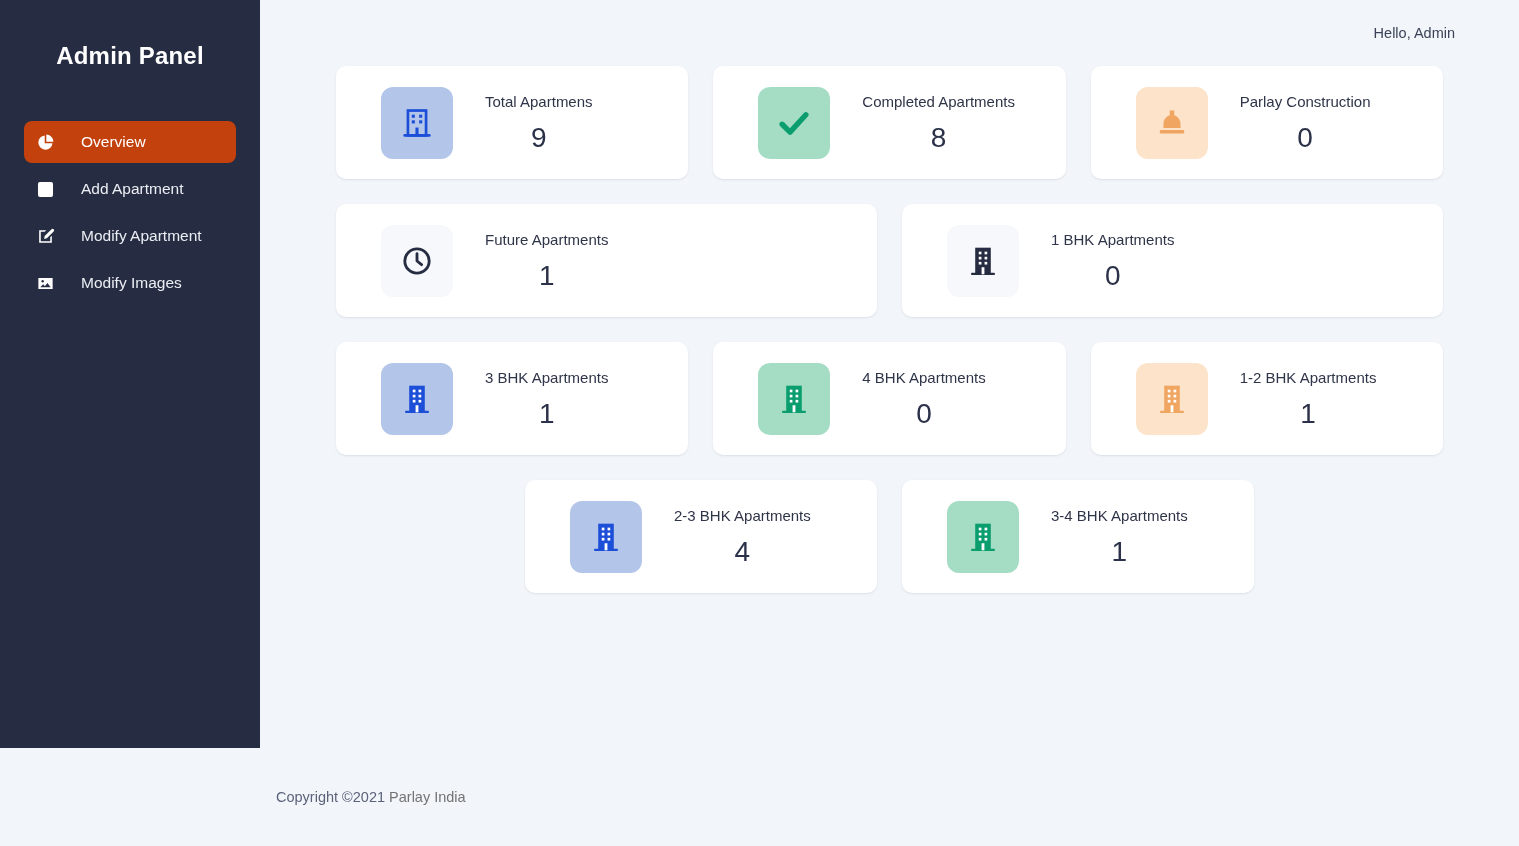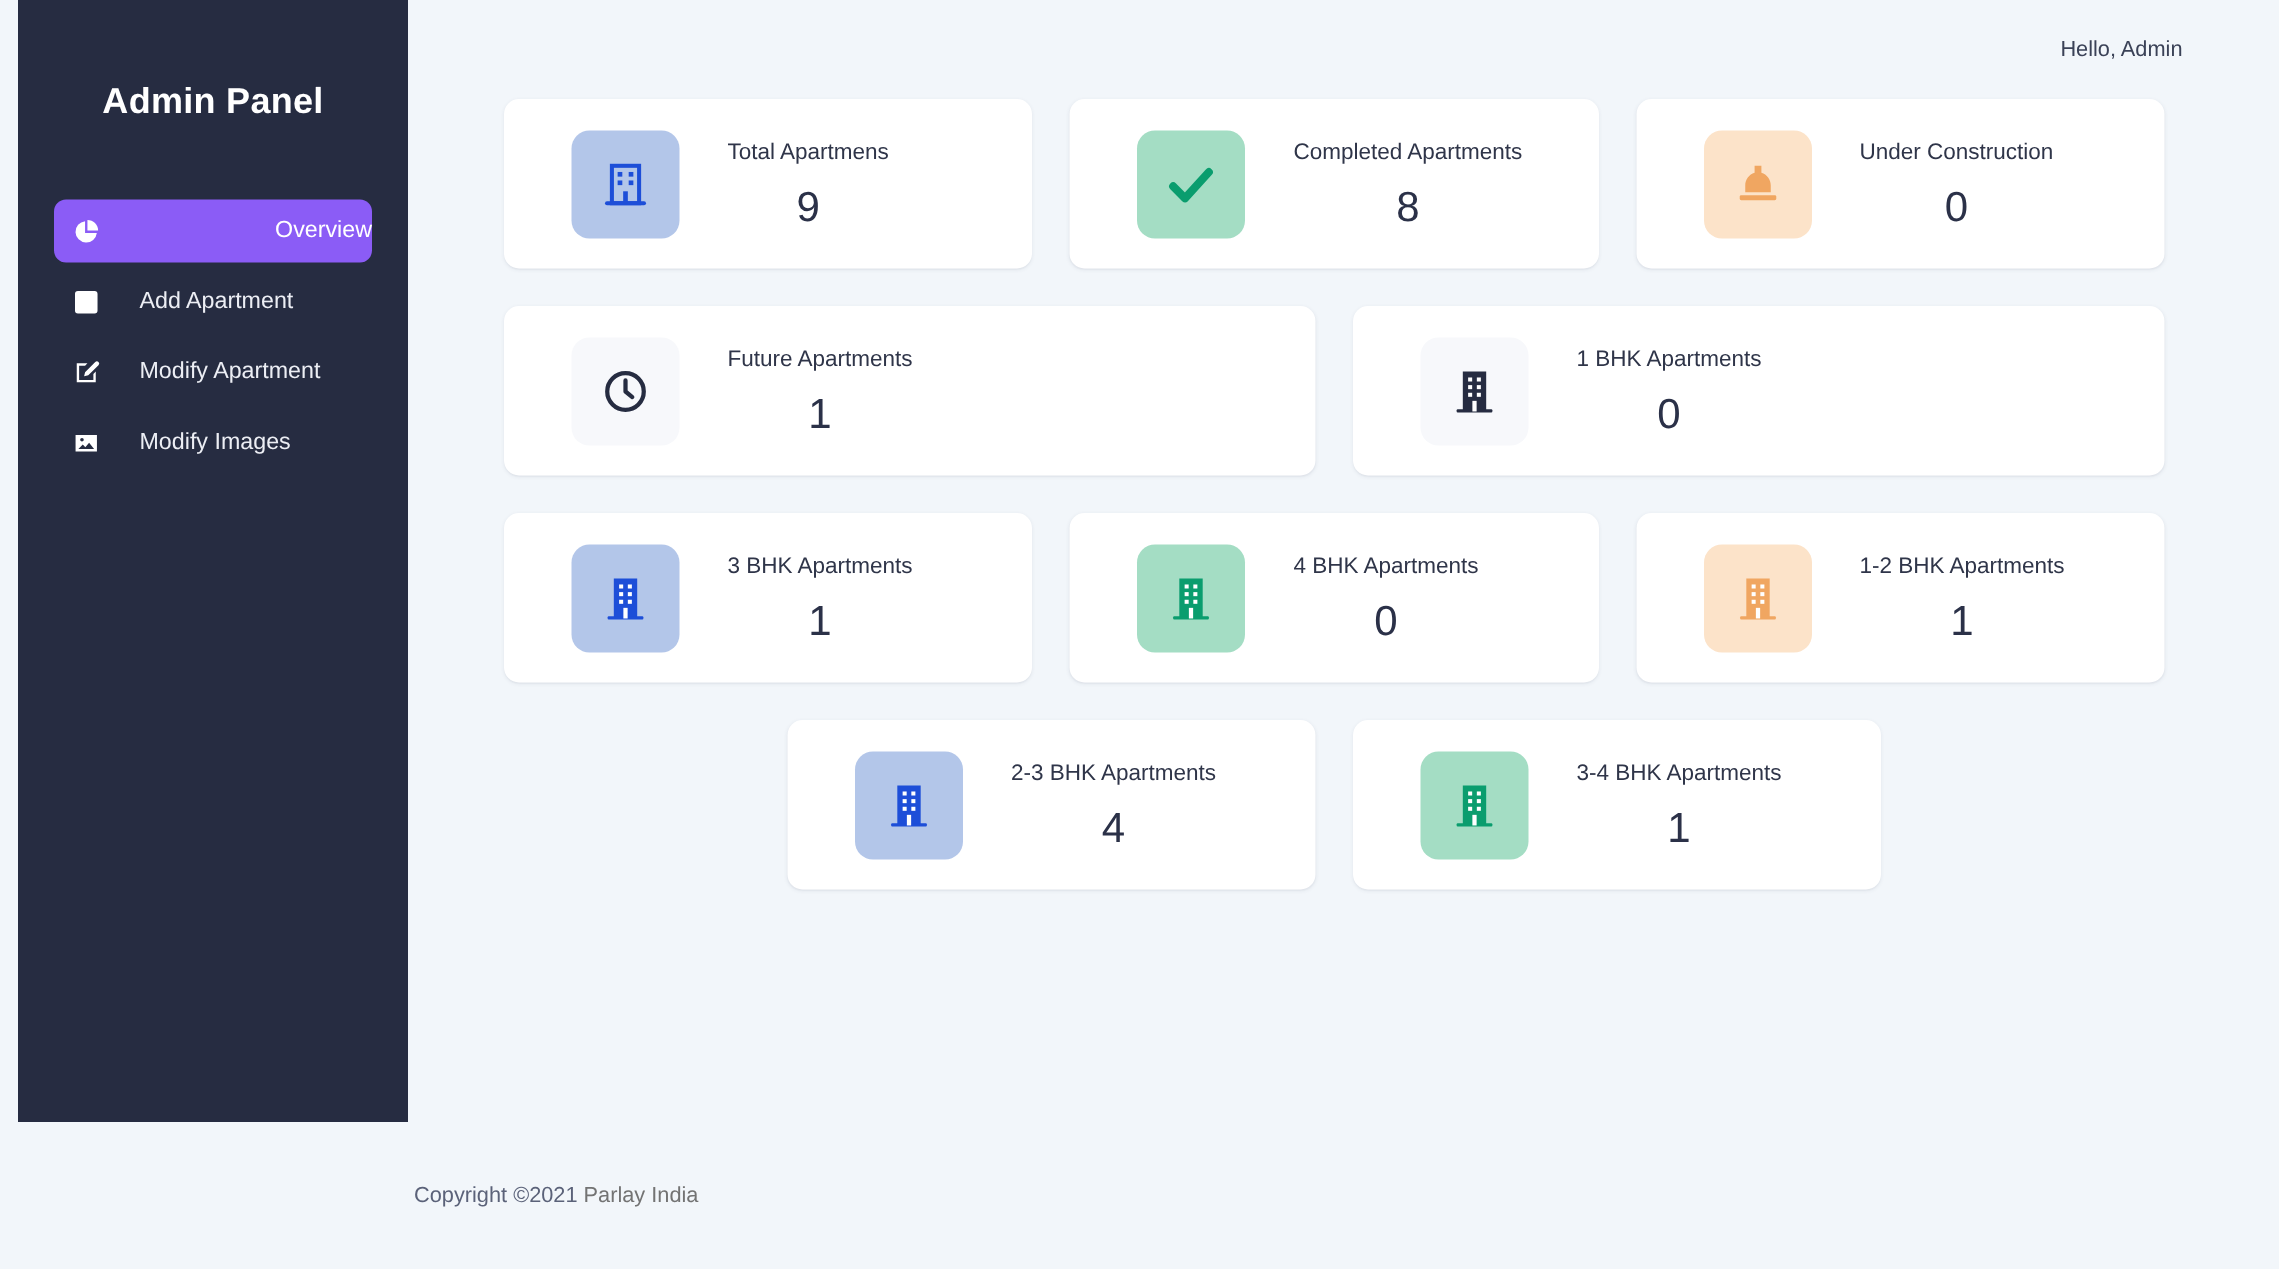--- a/index.html
+++ b/index.html
@@ -13,26 +13,26 @@
   body {
     font-family: "Liberation Sans", sans-serif;
     background: #f2f6fa;
     color: #2b3148;
     position: relative;
   }
 
   
   #sidebar {
     position: absolute;
-    left: 12px;
+    left: 0;
     top: 0;
     width: 260px;
     height: 748px;
     background: #262c41;
-    padding-top: 56px;
+    padding-top: 44px;
   }
 
   #sidebar-title {
     color: #ffffff;
     font-size: 24px;
     font-weight: 600;
     text-align: center;
     letter-spacing: 0.2px;
     line-height: 1;
   }
@@ -45,21 +45,21 @@
   .nav-item {
     display: flex;
     align-items: center;
     height: 42px;
     border-radius: 8px;
     padding-left: 12px;
     margin-bottom: 5px;
     cursor: pointer;
   }
 
-  .nav-item.active { background: #8b5cf6; justify-content: space-between; }
+  .nav-item.active { background: #c2410c; }
 
   .nav-icon {
     width: 28px;
     height: 20px;
     display: flex;
     align-items: center;
     justify-content: flex-start;
     flex: none;
     color: #ffffff;
   }
@@ -265,21 +265,21 @@
           </div>
         </div>
         <div class="card">
           <div class="card-icon tile-peach ink-orange">
             <svg xmlns="http://www.w3.org/2000/svg" width="34" height="34" viewBox="0 0 24 24" fill="currentColor">
               <path d="M10.4 3.2h3.2v3.3c2.6.8 4.4 3.2 4.4 6v3.1H6v-3.1c0-2.8 1.8-5.2 4.4-6V3.2z"></path>
               <rect x="3.4" y="17" width="17.2" height="2.4" rx="0.7"></rect>
             </svg>
           </div>
           <div class="card-text">
-            <div class="card-label">Under Construction</div>
+            <div class="card-label">Parlay Construction</div>
             <div class="card-value">0</div>
           </div>
         </div>
       </div>
       <div class="card-row">
         <div class="card">
           <div class="card-icon tile-ghost ink-dark">
             <svg xmlns="http://www.w3.org/2000/svg" width="34" height="34" viewBox="0 0 24 24" fill="none" stroke="currentColor" stroke-width="2" stroke-linecap="round" stroke-linejoin="round">
               <circle cx="12" cy="12" r="8.6"></circle>
               <path d="M12 6.8V12l3.2 2.6"></path>

